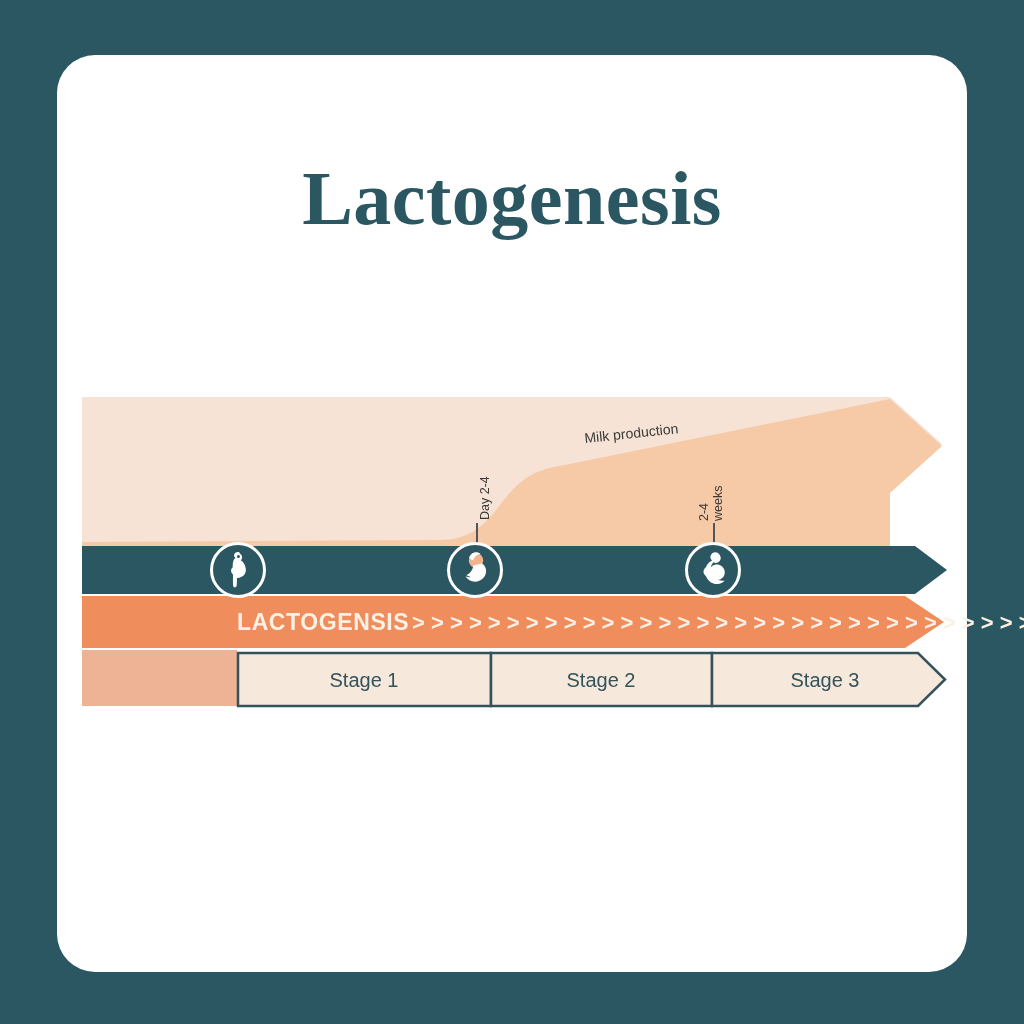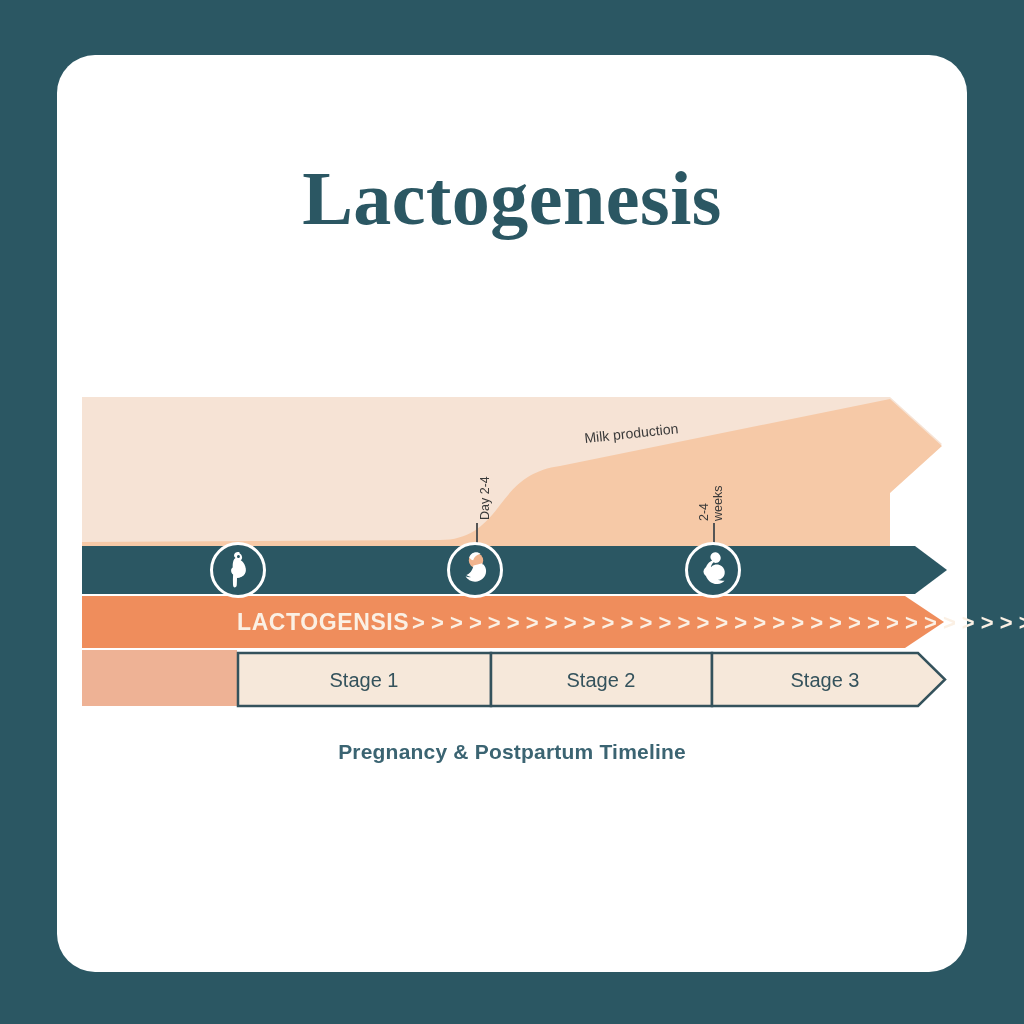--- a/index.html
+++ b/index.html
@@ -150,15 +150,14 @@
         <svg width="36" height="40" viewBox="0 0 36 40">
           <path fill="#ffffff" d="M21.6 2.4c-2.8-.6-5.5 1.1-6.1 3.7-.4 1.8.3 3.4 1.6 4.3-2.3 1-4.2 2.8-5.4 5-1.3 2.5-1.7 5.4-1.3 8.1.4 3 1.8 5.8 4 7.7 2.3 2 5.3 3 8.3 2.8 2.7-.2 5.2-1.4 6.9-3.3-3.6.4-7.3-.5-10-2.7-2.8-2.3-4.3-5.9-4-9.4.2-2.4 1.3-4.7 3-6.3 1 .6 2.2.8 3.4.5 2.6-.6 4.2-3.2 3.6-5.7-.4-2.3-2-4.2-4-4.7z"></path>
           <path fill="#ffffff" d="M16.8 16.2c1.8-1.4 4.1-2 6.3-1.6 2.8.5 5.2 2.5 6.2 5.1 1 2.7.4 5.8-1.5 7.9-1.9 2.1-4.9 3-7.6 2.3-2.6-.7-4.7-2.8-5.4-5.4-.8-2.9.2-6.1 2-8.3z"></path>
           <circle cx="13.6" cy="21.6" r="5.1" fill="#ffffff"></circle>
         </svg>
       </span>
     </div>
 
   </div>
 
-  <div class="caption">Pregnancy &amp; Postpartum Timeline</div>
 
 </div>
 
 </body></html>

